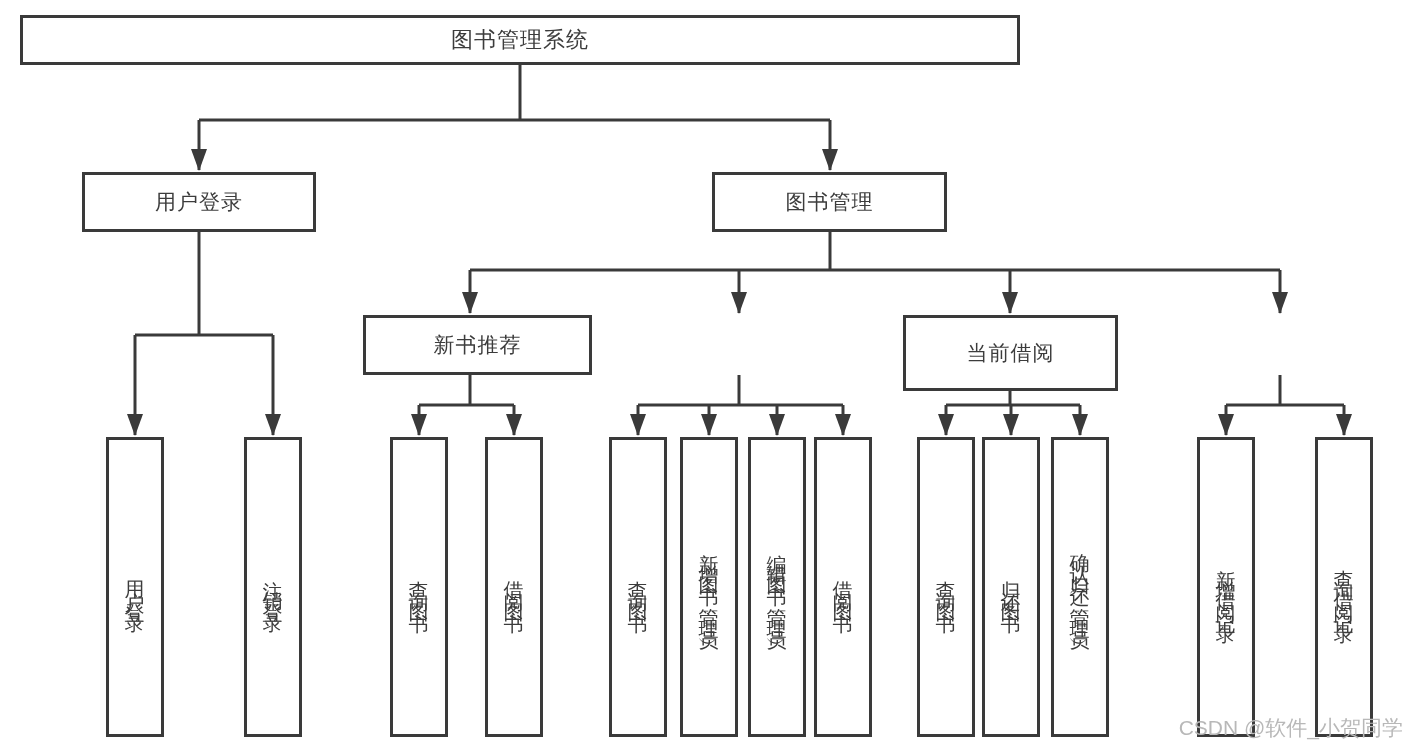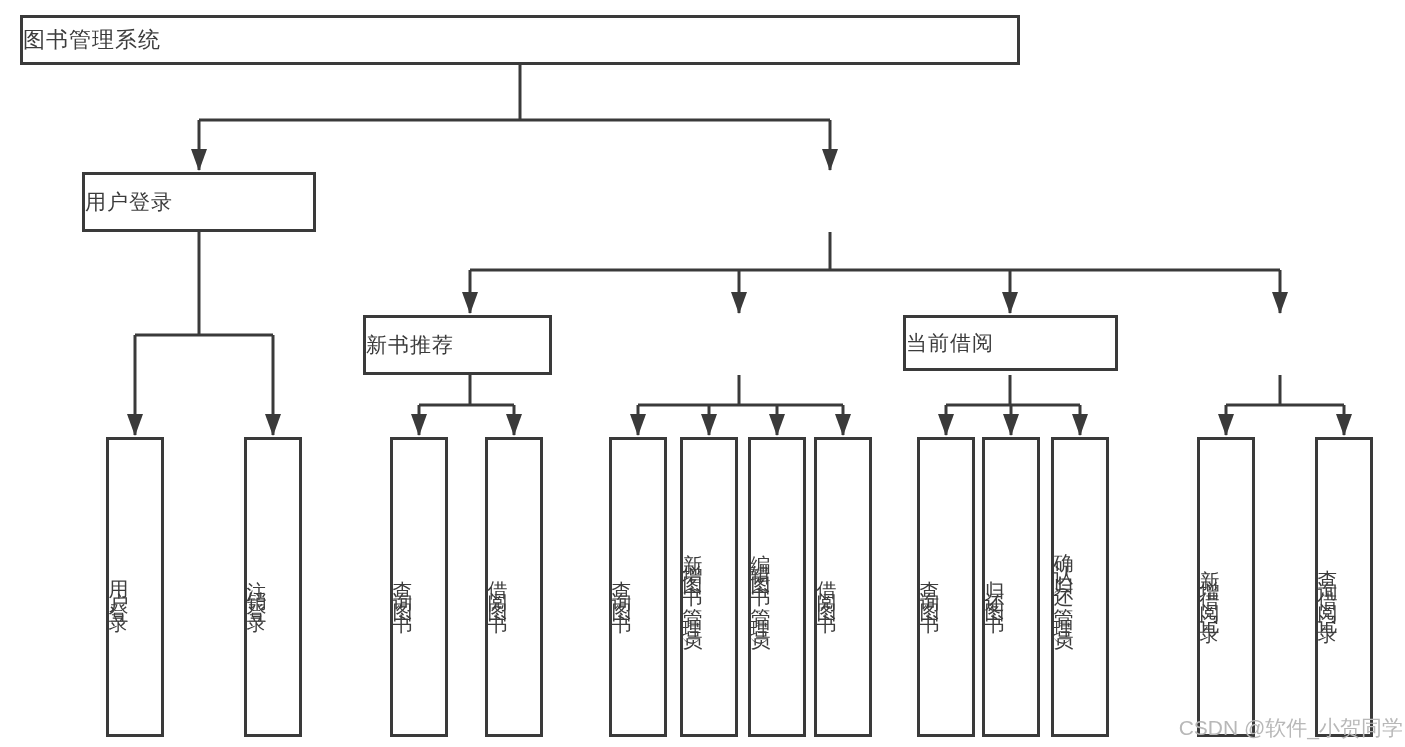--- a/index.html
+++ b/index.html
@@ -19,21 +19,21 @@
   }
   .wires{position:absolute;left:0;top:0;z-index:1;}
   .wires path.w{stroke:var(--line);stroke-width:3;fill:none;}
   .wires marker path{fill:var(--line);stroke:none;}
   .box{
     position:absolute;
     box-sizing:border-box;
     background:var(--box-bg);
     border:3px solid var(--line);
     color:var(--text);
-    display:flex;align-items:center;
+    display:flex;align-items:center;justify-content:center;
     z-index:2;
   }
   .hlabel{font-size:21px;letter-spacing:1px;white-space:nowrap;}
   .root-label{font-size:22px;}
   .leaf{width:58px;height:300px;top:437px;}
   .vtext{
     writing-mode:vertical-rl;
     text-orientation:mixed;
     font-size:20px;
     line-height:1;
@@ -102,25 +102,28 @@
     <path class="w" d="M1344,405 V435" marker-end="url(#arrow)"></path>
   </svg>
 
   <div class="box" style="left:20px;top:15px;width:1000px;height:50px">
     <span class="hlabel root-label">图书管理系统</span>
   </div>
 
   <div class="box" style="left:82px;top:172px;width:234px;height:60px">
     <span class="hlabel">用户登录</span>
   </div>
+  <div class="box" style="left:712px;top:172px;width:235px;height:60px">
+    <span class="hlabel">图书管理</span>
+  </div>
 
-  <div class="box" style="left:363px;top:315px;width:189px;height:60px">
+  <div class="box" style="left:363px;top:315px;width:229px;height:60px">
     <span class="hlabel">新书推荐</span>
   </div>
-  <div class="box" style="left:903px;top:315px;width:215px;height:56px">
+  <div class="box" style="left:903px;top:315px;width:215px;height:76px">
     <span class="hlabel">当前借阅</span>
   </div>
 
   <div class="box leaf" style="left:106px">
     <span class="vtext">用户登录</span>
   </div>
   <div class="box leaf" style="left:244px">
     <span class="vtext">注销登录</span>
   </div>
 

